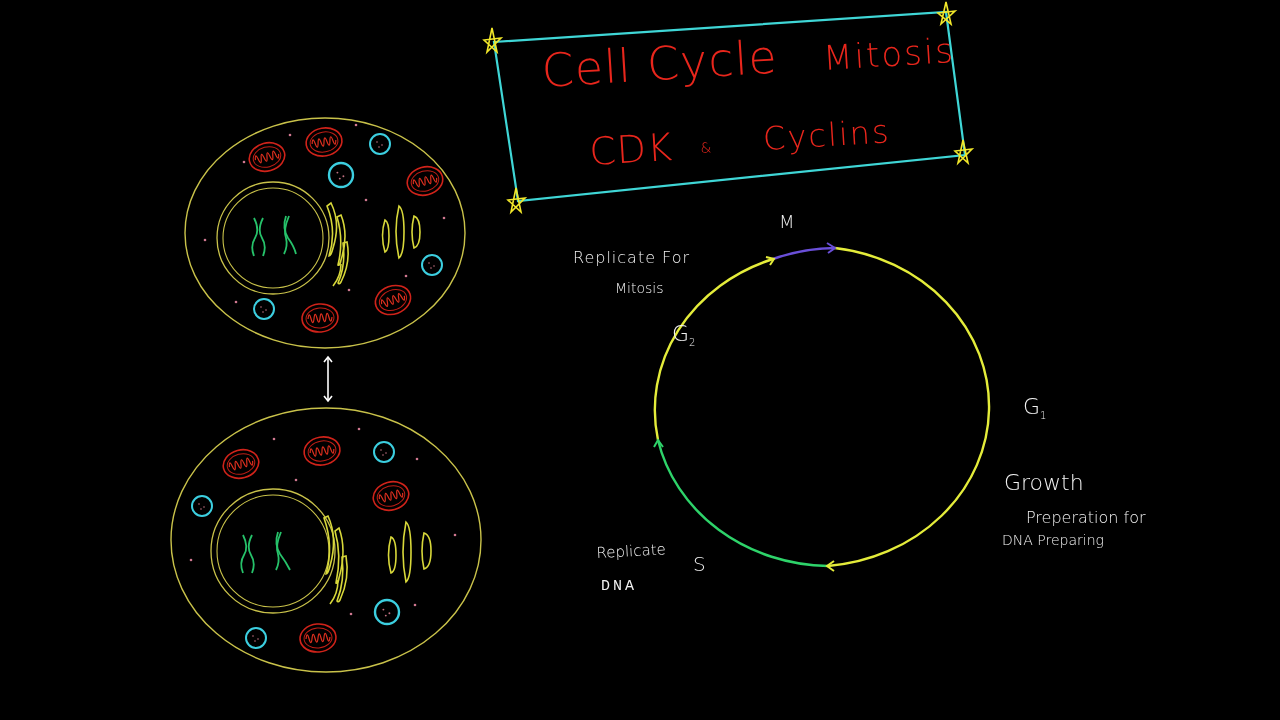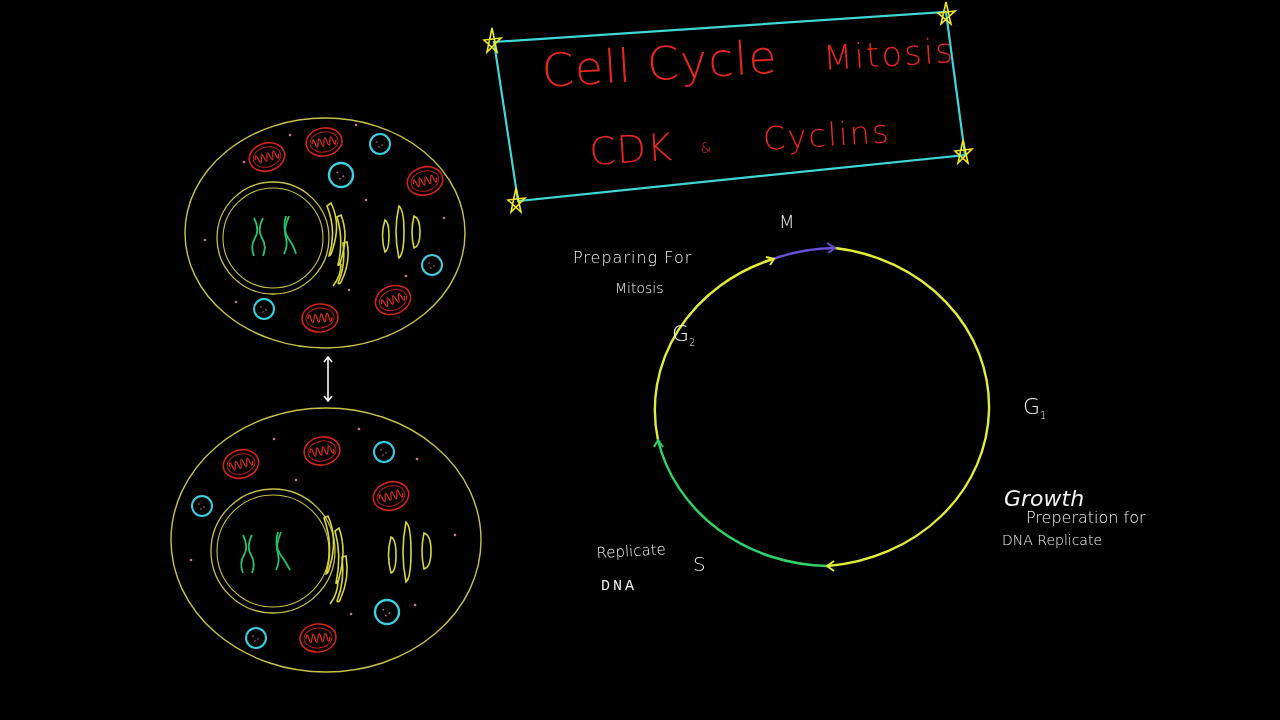--- a/index.html
+++ b/index.html
@@ -151,23 +151,23 @@
 
 <div class="lbl" style="left:540px;top:44px;font-size:46px;color:#e8261c;transform:rotate(-3.5deg);letter-spacing:1px;">Cell Cycle</div>
 <div class="lbl" style="left:822px;top:38px;font-size:34px;color:#e8261c;transform:rotate(-3.5deg);letter-spacing:2px;">Mitosis</div>
 <div class="lbl" style="left:588px;top:130px;font-size:38px;color:#e8261c;transform:rotate(-3.5deg);letter-spacing:1px;">CDK</div>
 <div class="lbl" style="left:700px;top:140px;font-size:14px;color:#e8261c;transform:rotate(-3.5deg);">&amp;</div>
 <div class="lbl" style="left:762px;top:120px;font-size:32px;color:#e8261c;transform:rotate(-3.5deg);letter-spacing:2px;">Cyclins</div>
 
 <div class="lbl" style="left:779px;top:211px;font-size:18px;">M</div>
 
 <div class="lbl" style="left:1023px;top:380px;font-size:22px;margin-top:14px;"><span>G</span><sub style="font-size:10px;">1</sub></div>
-<div class="lbl" style="left:1004px;top:486px;font-size:22px;font-style:italic;">Growth</div>
+<div class="lbl" style="left:1004px;top:470px;font-size:22px;">Growth</div>
 <div class="lbl" style="left:998px;top:508px;font-size:16px;margin-left:28px;">Preperation for</div>
-<div class="lbl" style="left:1002px;top:532px;font-size:14px;">DNA Replicate</div>
+<div class="lbl" style="left:1002px;top:532px;font-size:14px;">DNA Preparing</div>
 
 <div class="lbl" style="left:693px;top:552px;font-size:20px;">S</div>
 <div class="lbl" style="left:596px;top:544px;font-size:15px;transform:rotate(-3deg);">Replicate</div>
 <div class="lbl" style="left:601px;top:578px;font-size:15px;letter-spacing:3px;font-family:Liberation Mono, monospace;">DNA</div>
 
 <div class="lbl" style="left:632px;top:321px;font-size:22px;margin-left:40px;"><span>G</span><sub style="font-size:10px;">2</sub></div>
-<div class="lbl" style="left:573px;top:248px;font-size:16px;letter-spacing:1px;">Preparing For</div>
+<div class="lbl" style="left:573px;top:248px;font-size:16px;letter-spacing:1px;">Replicate For</div>
 <div class="lbl" style="left:615px;top:280px;font-size:14px;">Mitosis</div>
 
 </body></html>

